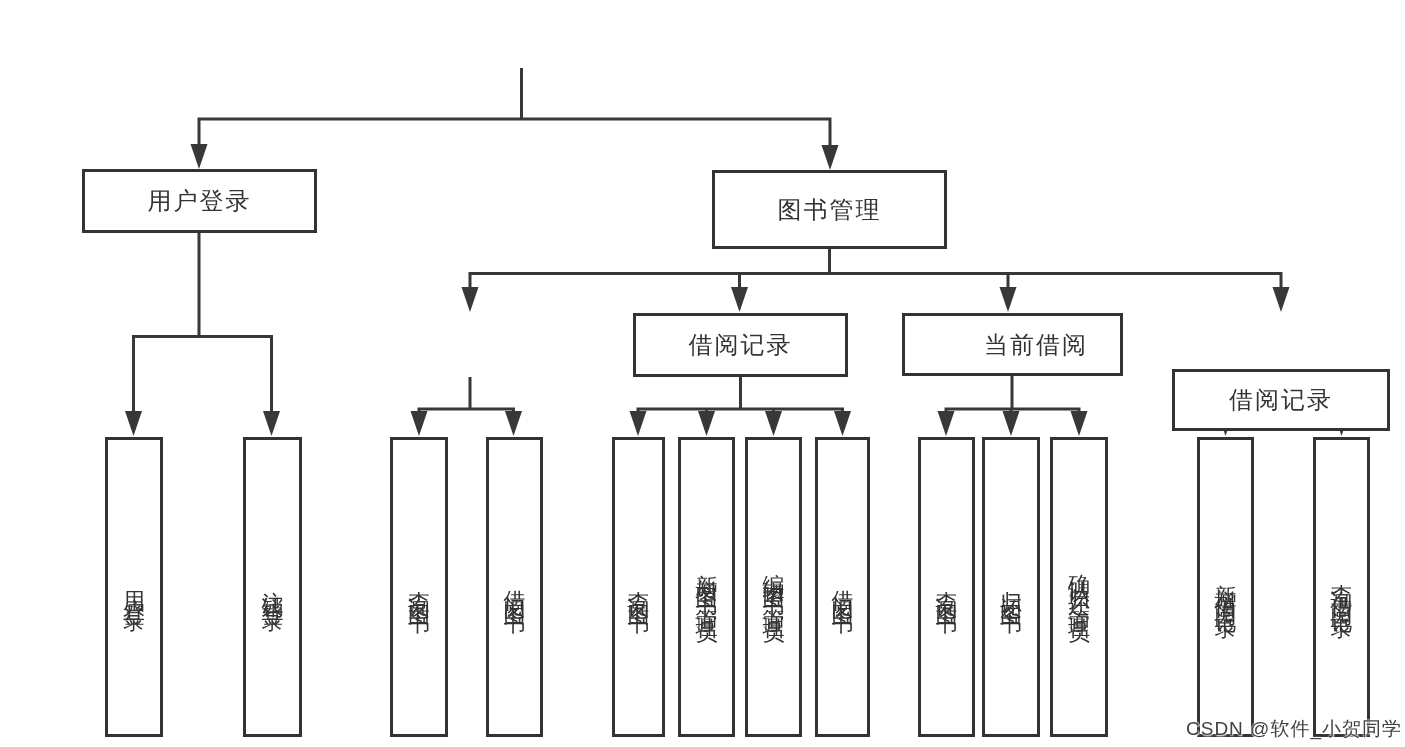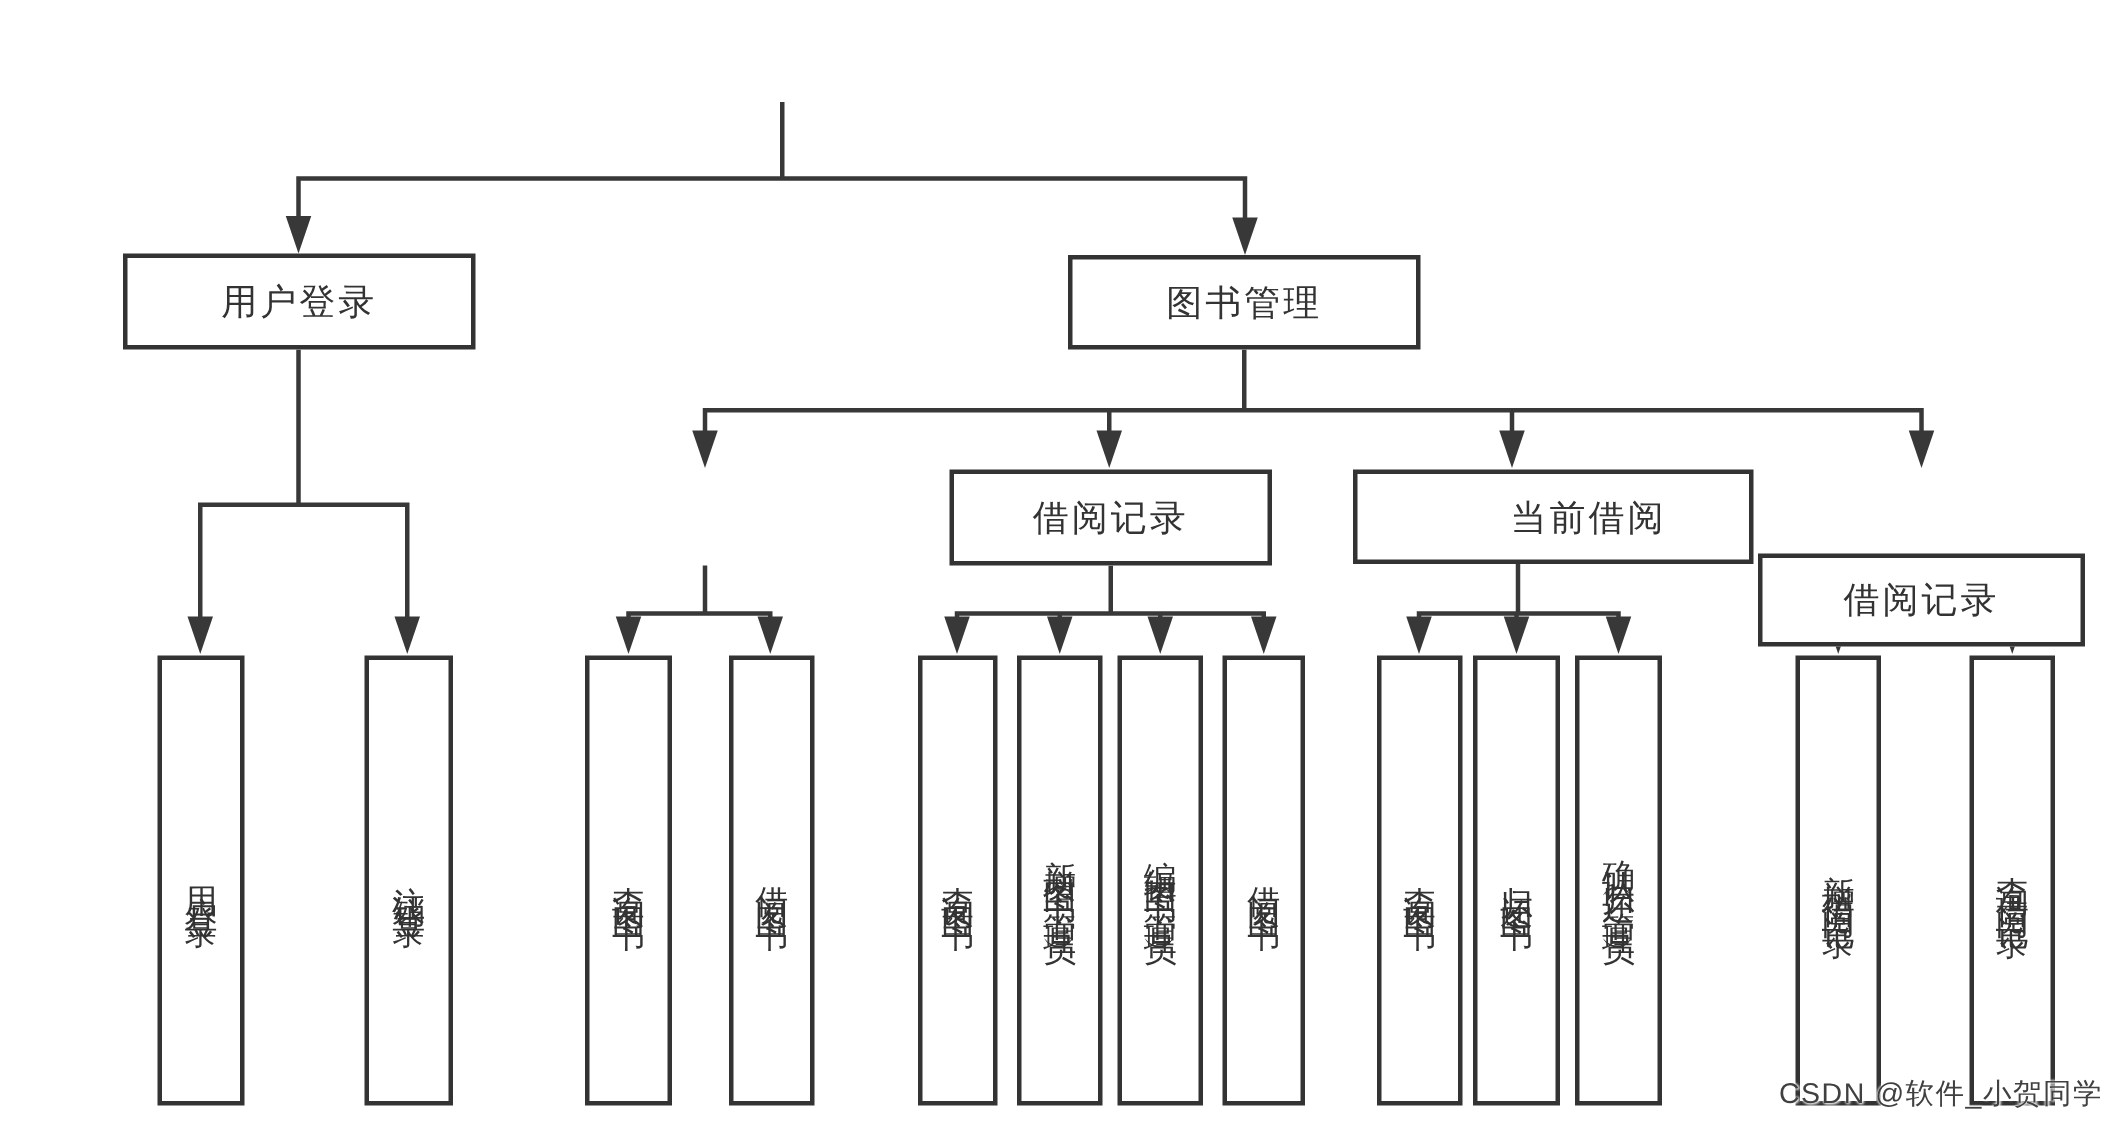--- a/index.html
+++ b/index.html
@@ -35,24 +35,24 @@
     writing-mode: vertical-rl;
     text-orientation: mixed;
     font-size: 22px;
     letter-spacing: 7px;
     line-height: 1;
     white-space: normal;
   }
   
   #n-root   { left: 20px;   top: 13px;  width: 1003px; height: 55px; }
   #n-login  { left: 82px;   top: 169px; width: 235px;  height: 64px; }
-  #n-mgmt   { left: 712px;  top: 170px; width: 235px;  height: 63px; }
+  #n-mgmt   { left: 712px;  top: 170px; width: 235px;  height: 79px; }
   #n-nbr    { left: 362px;  top: 313px; width: 216px;  height: 64px; }
   #n-bb     { left: 633px;  top: 313px; width: 215px;  height: 64px; }
-  #n-cb     { left: 902px;  top: 313px; width: 267px;  height: 63px; padding-left: 47px; }
+  #n-cb     { left: 902px;  top: 313px; width: 221px;  height: 63px; padding-left: 47px; }
   #n-br     { left: 1172px; top: 321px; width: 218px;  height: 62px; margin-top: 48px; }
   
   .leaf { top: 437px; height: 300px; }
   #l-user-login   { left: 105px;  width: 58px; }
   #l-logout       { left: 243px;  width: 59px; }
   #l-nbr-query    { left: 390px;  width: 58px; }
   #l-nbr-borrow   { left: 486px;  width: 57px; }
   #l-bb-query     { left: 612px;  width: 53px; }
   #l-bb-add       { left: 678px;  width: 57px; }
   #l-bb-edit      { left: 745px;  width: 57px; }

